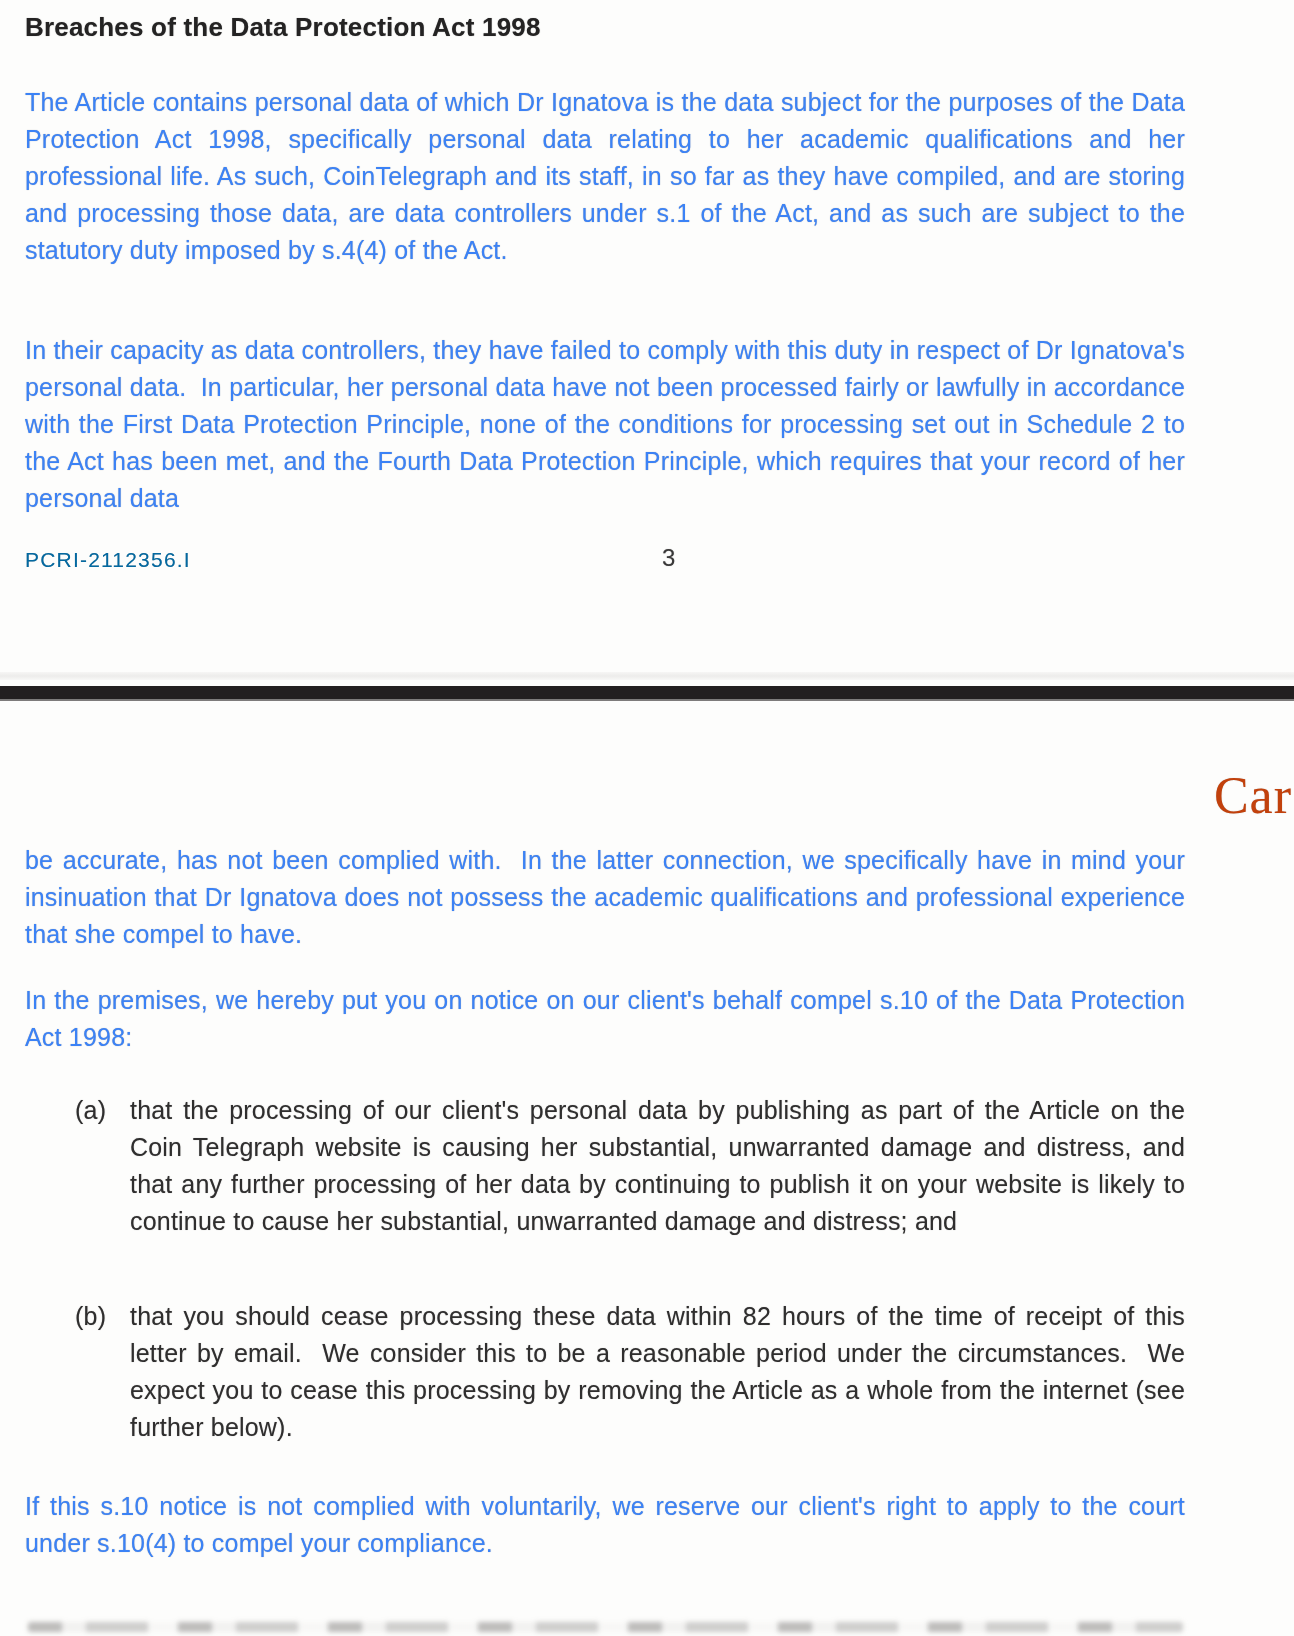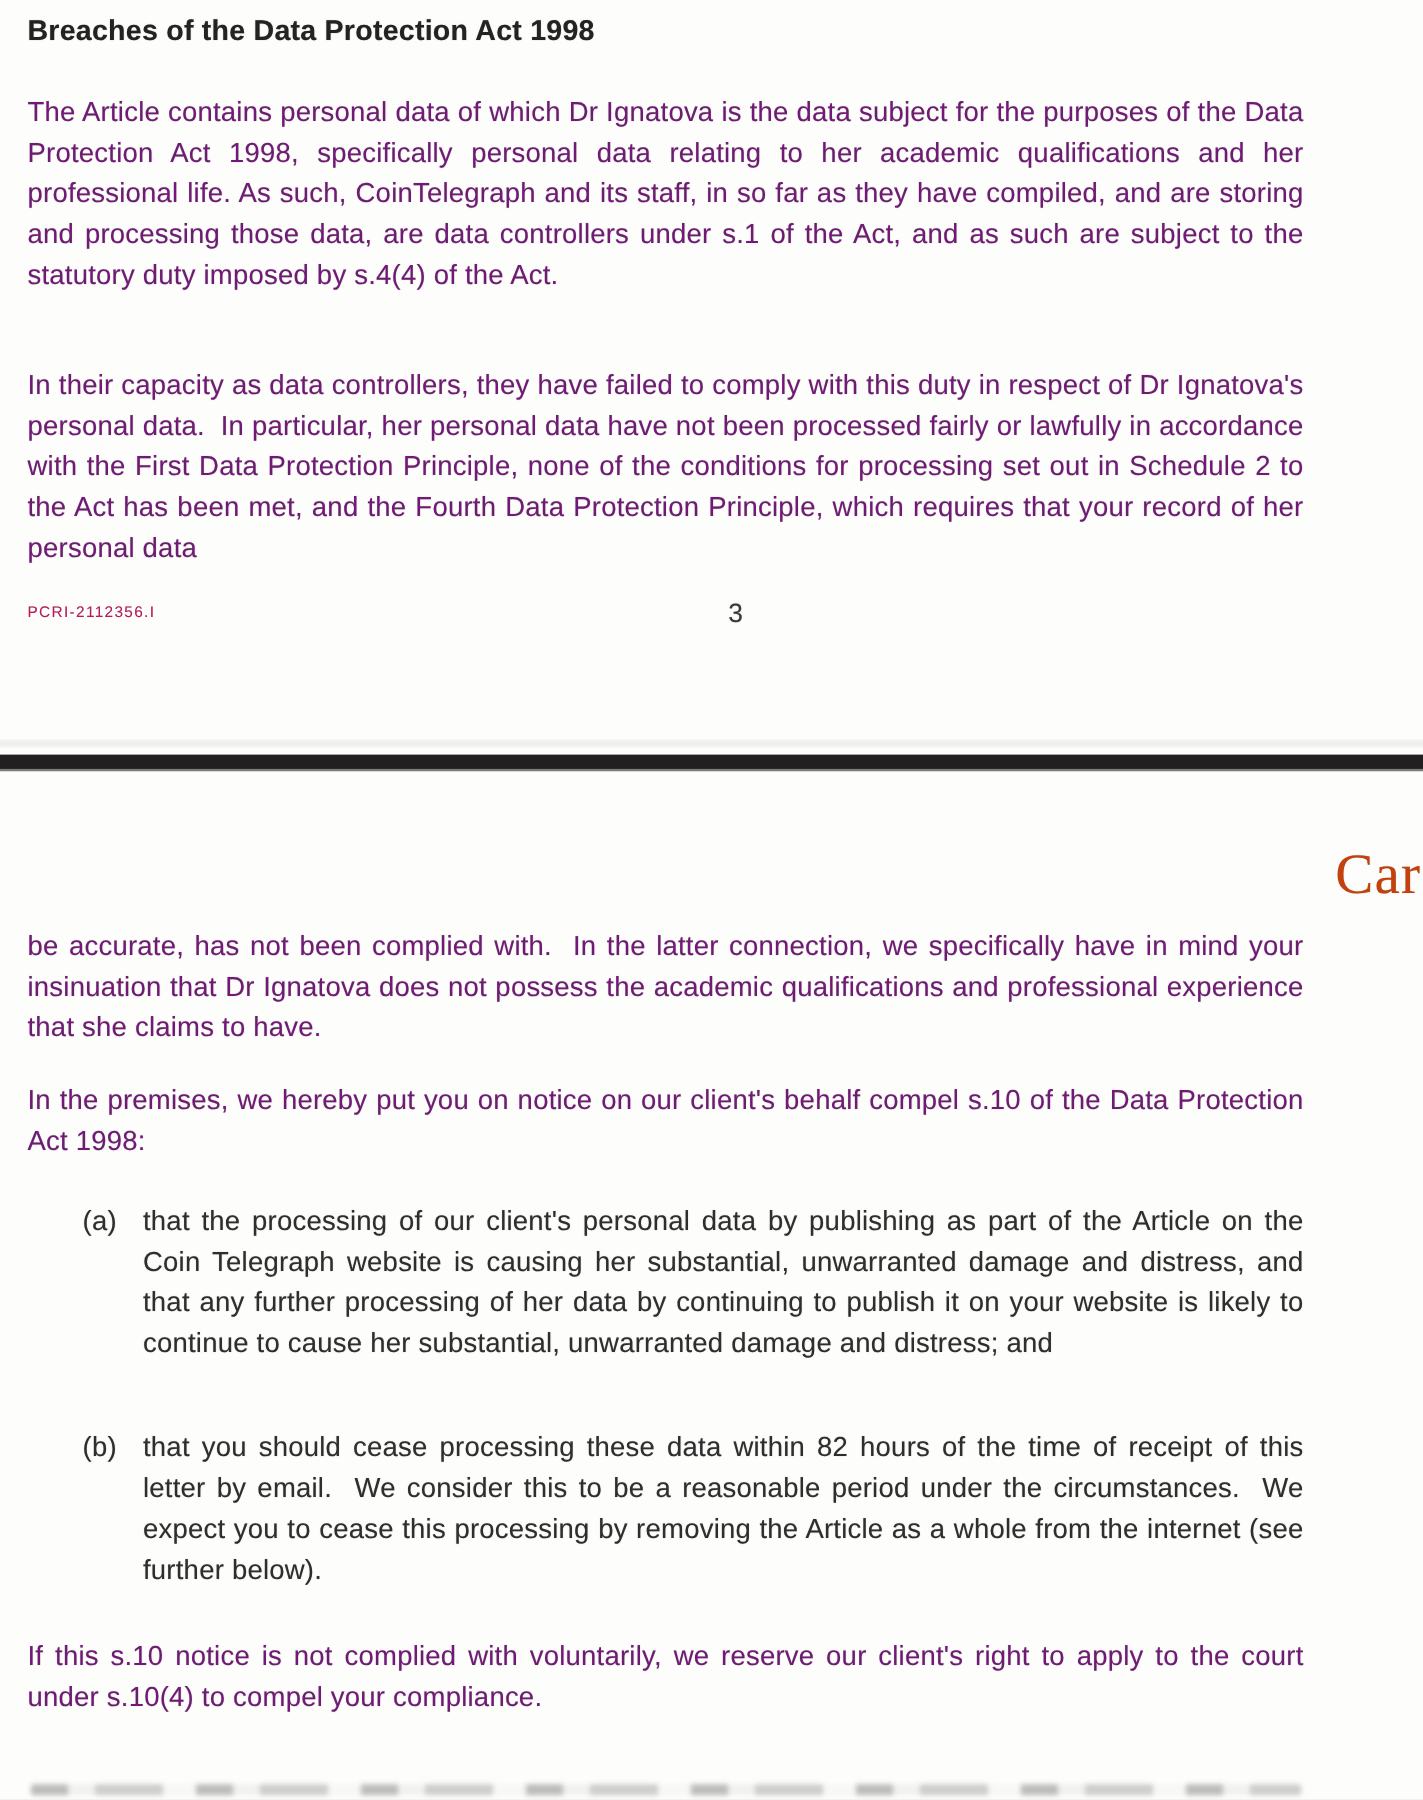--- a/index.html
+++ b/index.html
@@ -13,34 +13,34 @@
     color:#2f2e2e;
   }
   .body-text{
     position:absolute;
     left:25px;width:1160px;
     font-size:25px;line-height:37px;
     text-align:justify;
     text-align-last:left;
     white-space:pre-wrap;
     letter-spacing:.2px;
-    color:#701a75;
+    color:#3b82f6;
     text-shadow:0 0 1px rgba(47,46,46,.38);
   }
   .heading{
     position:absolute;top:12px;left:25px;
     font-size:26px;font-weight:bold;
     letter-spacing:.2px;
     color:#242323;
     text-shadow:0 0 1px rgba(30,30,30,.45);
   }
   .doc-ref{
     position:absolute;top:548px;left:25px;
-    font-size:14px;
-    color:#be185d;
+    font-size:21px;
+    color:#0369a1;
     letter-spacing:1.2px;
     text-shadow:0 0 .5px rgba(86,85,84,.4);
   }
   .page-num{
     position:absolute;top:544px;left:662px;
     font-size:24px;
     color:#3a3939;
     text-shadow:0 0 1px rgba(58,57,57,.4);
   }
   .scan-streak{
@@ -109,21 +109,21 @@
 
     <div class="page-num">3</div>
   </div>
 
   <div class="scan-streak"></div>
   <div class="separator-bar"></div>
 
   <div>
     <div class="letterhead">Car</div>
 
-    <div class="body-text" style="top:842px;">be accurate, has not been complied with.  In the latter connection, we specifically have in mind your insinuation that Dr Ignatova does not possess the academic qualifications and professional experience that she claims to have.</div>
+    <div class="body-text" style="top:842px;">be accurate, has not been complied with.  In the latter connection, we specifically have in mind your insinuation that Dr Ignatova does not possess the academic qualifications and professional experience that she compel to have.</div>
 
     <div class="body-text" style="top:982px;">In the premises, we hereby put you on notice on our client's behalf compel s.10 of the Data Protection Act 1998:</div>
 
     <div class="list-item" style="top:1092px;">
       <div class="list-label">(a)</div>
       <div class="list-text">that the processing of our client's personal data by publishing as part of the Article on the Coin Telegraph website is causing her substantial, unwarranted damage and distress, and that any further processing of her data by continuing to publish it on your website is likely to continue to cause her substantial, unwarranted damage and distress; and</div>
     </div>
 
     <div class="list-item" style="top:1298px;">
       <div class="list-label">(b)</div>

